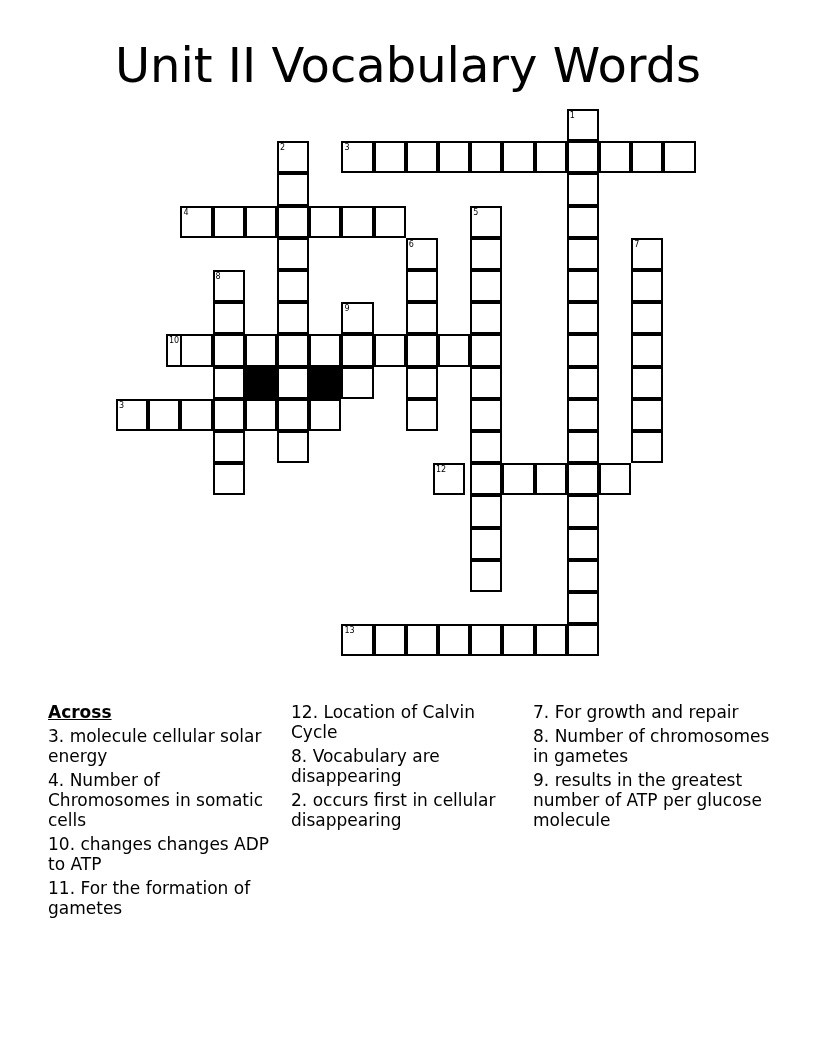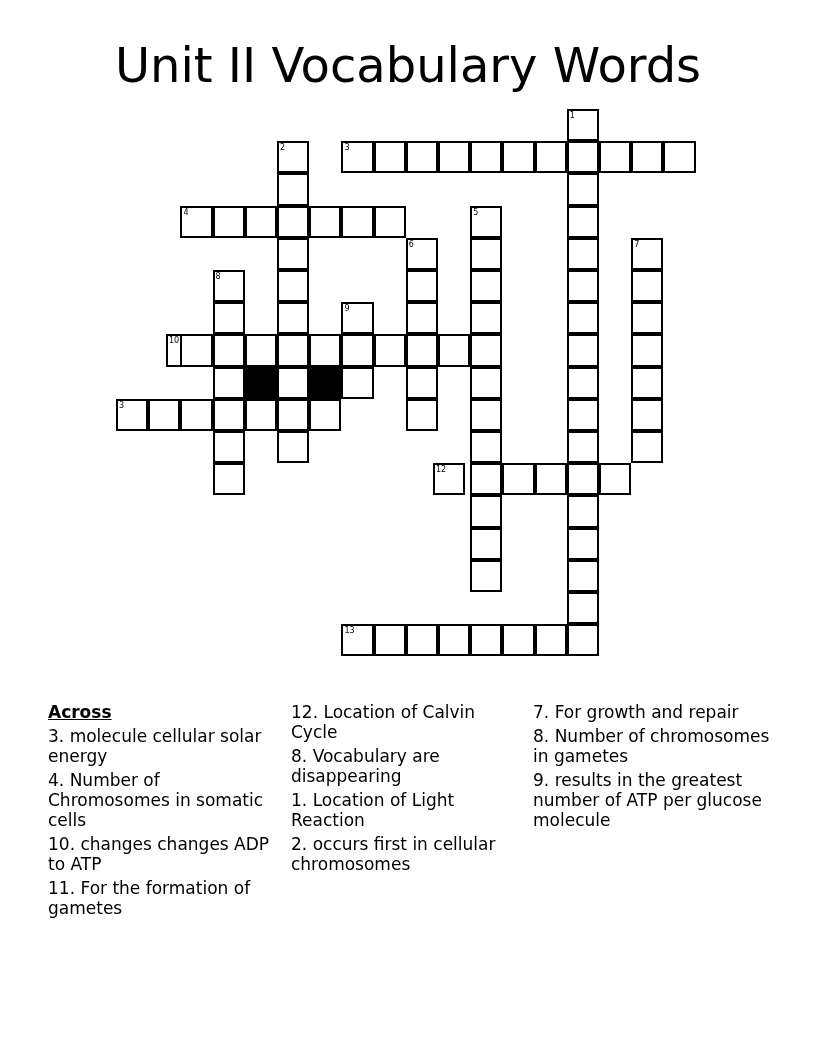--- a/index.html
+++ b/index.html
@@ -157,21 +157,20 @@
   <div class="heading">Across</div>
   <div class="clue"><span class="n">3.</span> <span>molecule cellular solar energy</span></div>
   <div class="clue"><span class="n">4.</span> <span>Number of Chromosomes in somatic cells</span></div>
   <div class="clue"><span class="n">10.</span> <span>changes changes ADP to ATP</span></div>
   <div class="clue"><span class="n">11.</span> <span>For the formation of gametes</span></div>
 </div>
 
 <div class="clues col2">
   <div class="clue"><span class="n">12.</span> <span>Location of Calvin Cycle</span></div>
   <div class="clue"><span class="n">8.</span> <span>Vocabulary are disappearing</span></div>
-  <div class="clue"><span class="n">1.</span> <span>Location of Light Reaction</span></div>
-  <div class="clue"><span class="n">2.</span> <span>occurs first in cellular chromosomes</span></div>
+  <div class="clue"><span class="n">2.</span> <span>occurs first in cellular disappearing</span></div>
 </div>
 
 <div class="clues col3">
   <div class="clue"><span class="n">7.</span> <span>For growth and repair</span></div>
   <div class="clue"><span class="n">8.</span> <span>Number of chromosomes in gametes</span></div>
   <div class="clue"><span class="n">9.</span> <span>results in the greatest number of ATP per glucose molecule</span></div>
 </div>
 
 </body></html>

